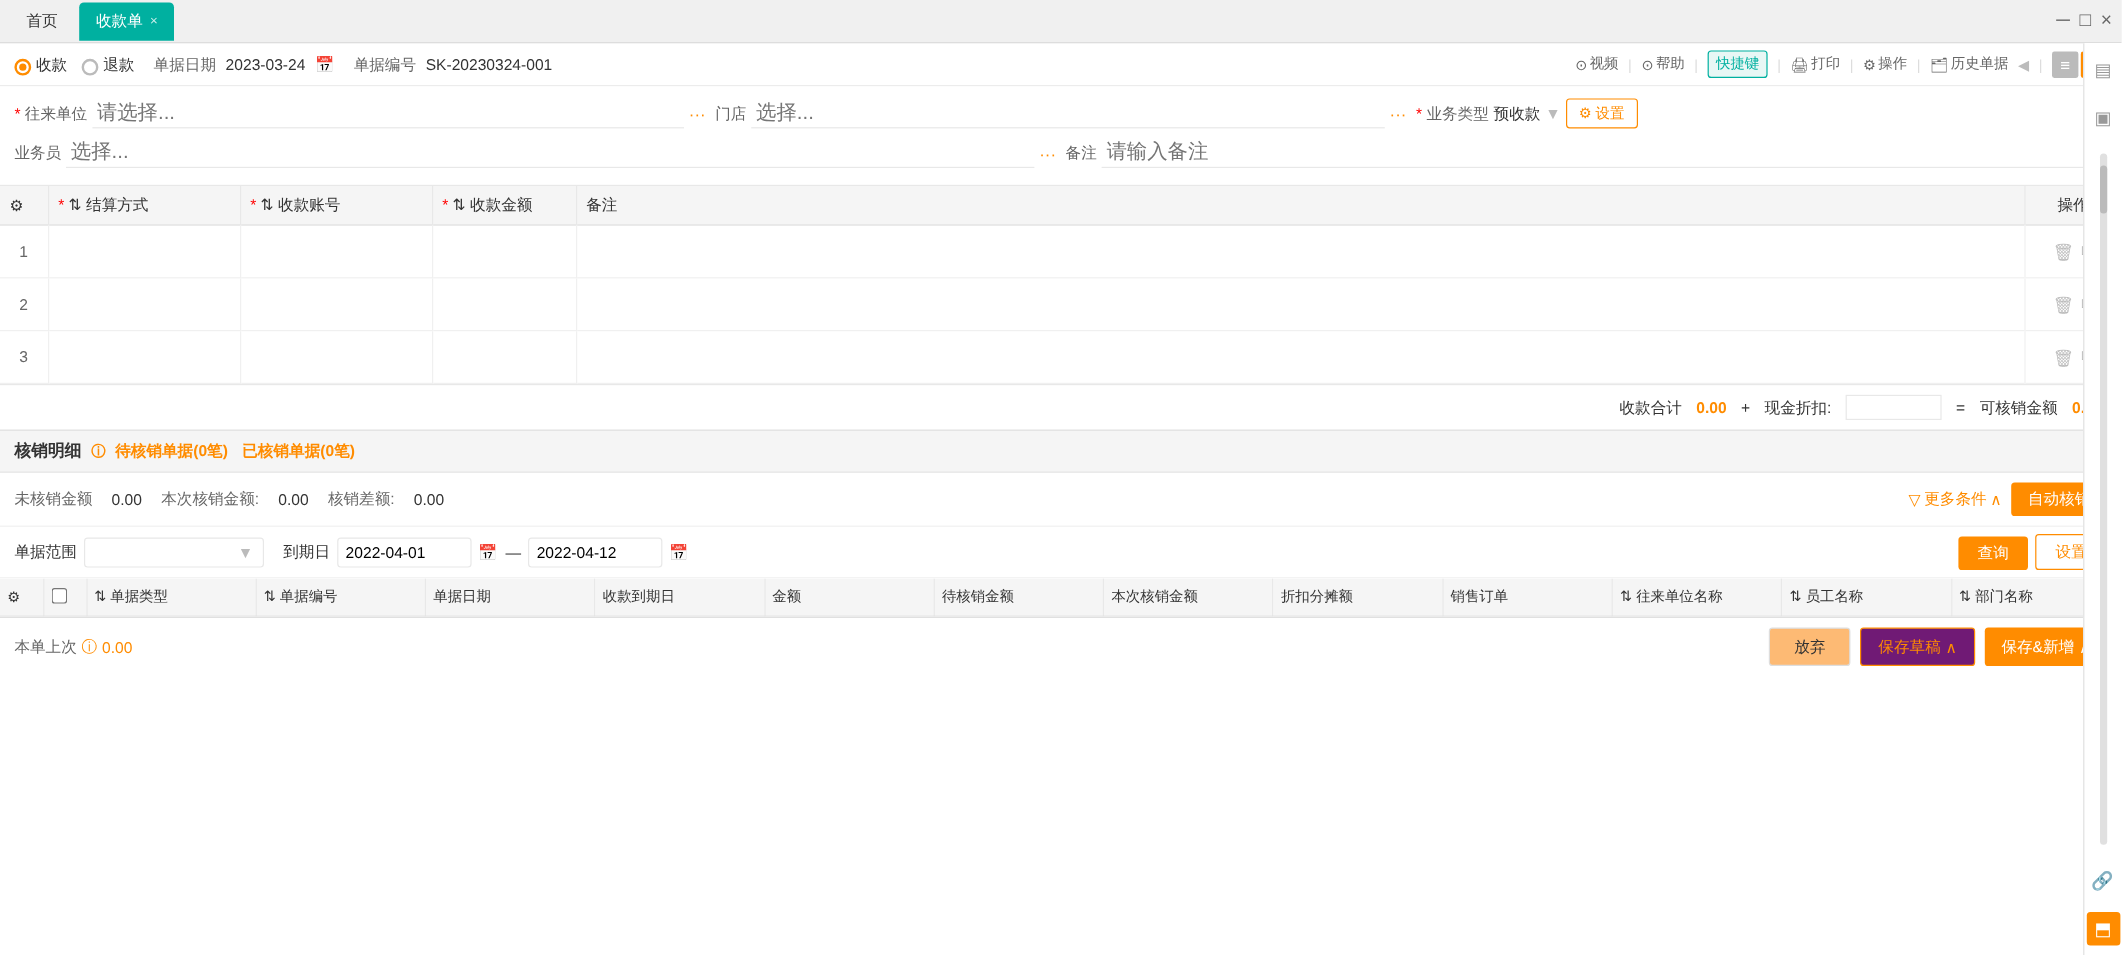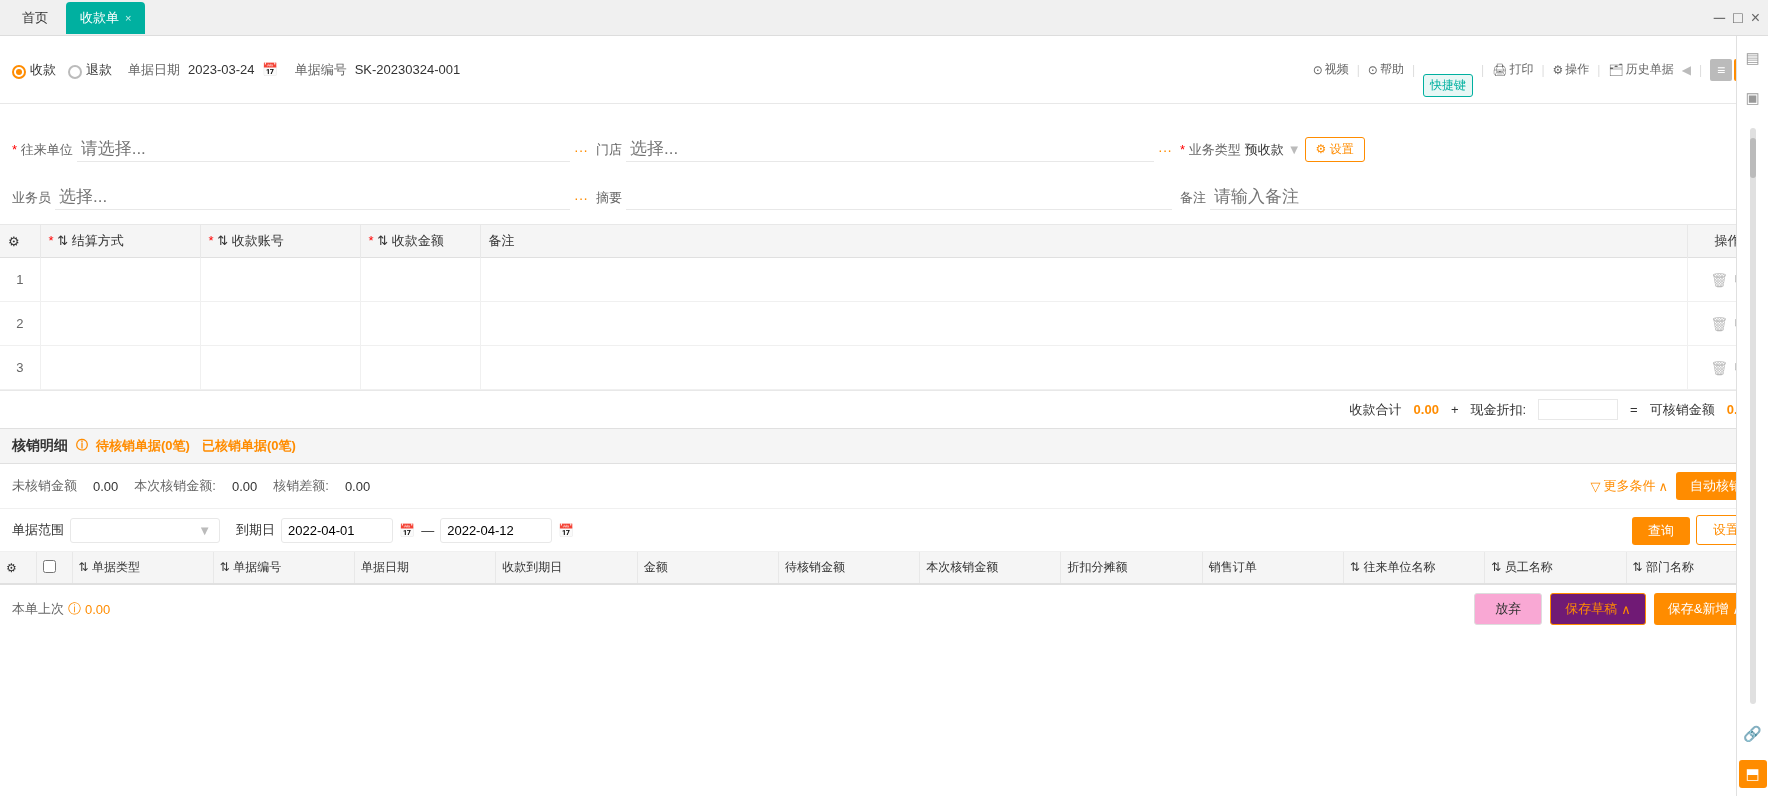--- a/index.html
+++ b/index.html
@@ -126,21 +126,20 @@
     }
     .toolbar-right .divider { color: #ddd; }
     .shortcut-btn {
       background: #e8f7f5;
       color: #00b0a0;
       border: 1px solid #00b0a0;
       padding: 2px 6px;
       border-radius: 3px;
       cursor: pointer;
       font-size: 12px;
-      margin-top: 32px;
     }
     .nav-arrows { color: #bbb; cursor: pointer; }
     .view-toggle {
       display: flex;
       gap: 2px;
     }
     .view-btn {
       width: 22px;
       height: 22px;
       display: flex;
@@ -159,21 +158,20 @@
       padding: 10px 12px 6px;
       background: #fff;
       border-bottom: 1px solid #e8e8e8;
       flex-shrink: 0;
     }
     .form-row {
       display: flex;
       align-items: center;
       gap: 8px;
       margin-bottom: 8px;
-      margin-top: 23px;
     }
     .form-field {
       display: flex;
       align-items: center;
       gap: 4px;
       flex: 1;
     }
     .form-label {
       color: #666;
       white-space: nowrap;
@@ -309,21 +307,21 @@
       padding: 8px 12px;
       border-top: 1px solid #e0e0e0;
       border-bottom: 1px solid #e0e0e0;
       flex-shrink: 0;
     }
     .section-title {
       font-size: 14px;
       font-weight: bold;
       color: #333;
       display: flex;
-      align-items: flex-start;
+      align-items: flex-end;
       gap: 8px;
     }
     .section-tabs {
       display: flex;
       gap: 12px;
       align-items: center;
     }
     .section-tab {
       color: #ff8c00;
       cursor: pointer;
@@ -467,21 +465,21 @@
       align-items: center;
       gap: 4px;
     }
     .bottom-info .val { color: #ff8c00; }
     .bottom-actions {
       margin-left: auto;
       display: flex;
       gap: 8px;
     }
     .btn-abandon {
-      background: #f9a8d4;
+      background: #fdba74;
       color: #333;
       border: 1px solid #ddd;
       padding: 6px 20px;
       border-radius: 3px;
       cursor: pointer;
       font-size: 13px;
     }
     .btn-draft {
       background: #701a75;
       color: #ff8c00;
@@ -640,24 +638,20 @@
         <button class="settings-btn">
           <span>⚙ 设置</span>
         </button>
       </div>
     </div>
     <div class="form-row">
       <div class="form-field">
         <span class="form-label">业务员</span>
         <input class="form-input" type="text" placeholder="选择..." style="">
         <span class="form-more">···</span>
-      </div>
-      <div class="form-field">
-        <span class="form-label">摘要</span>
-        <input class="form-input" type="text" style="">
       </div>
       <div class="form-field">
         <span class="form-label">备注</span>
         <input class="form-input" type="text" placeholder="请输入备注" style="">
       </div>
     </div>
   </div>
 
   <div class="table-container" style="max-height: 175px; flex: none;">
     <table>

